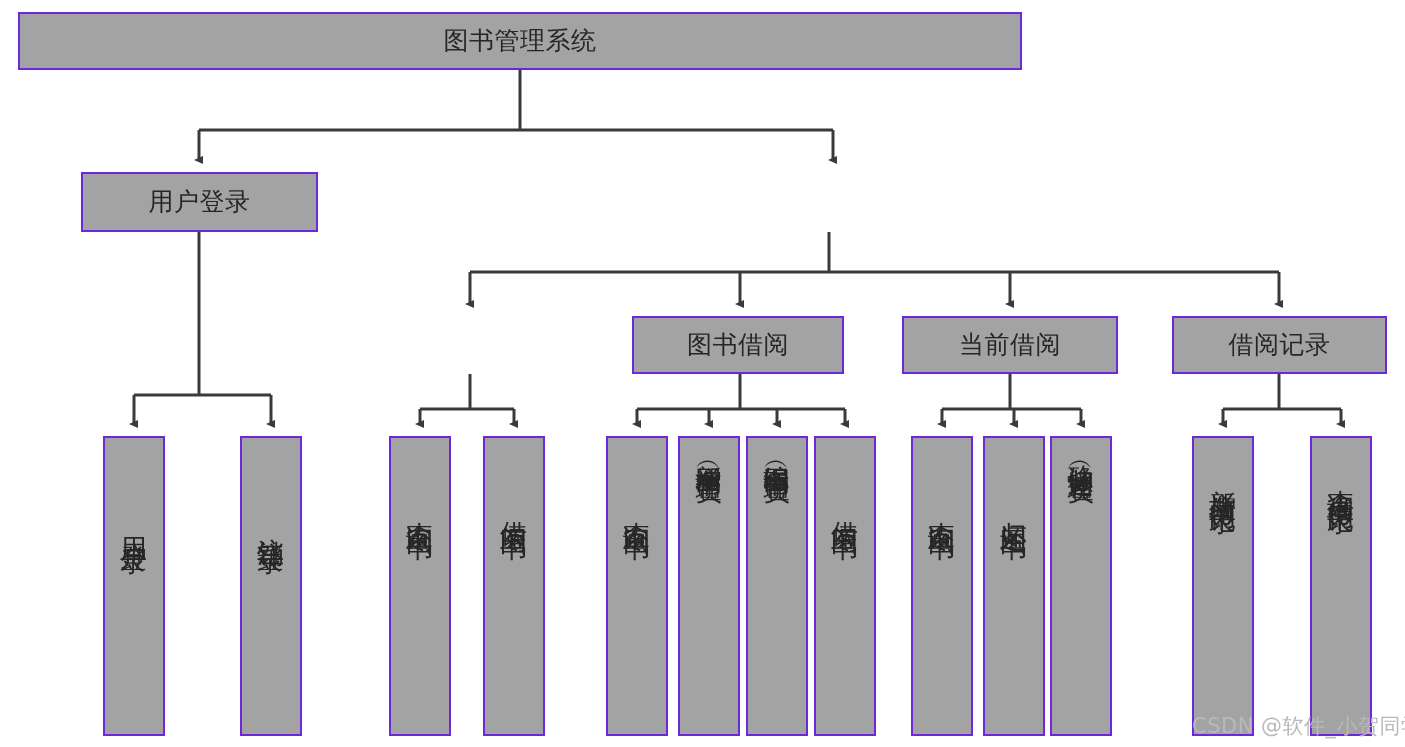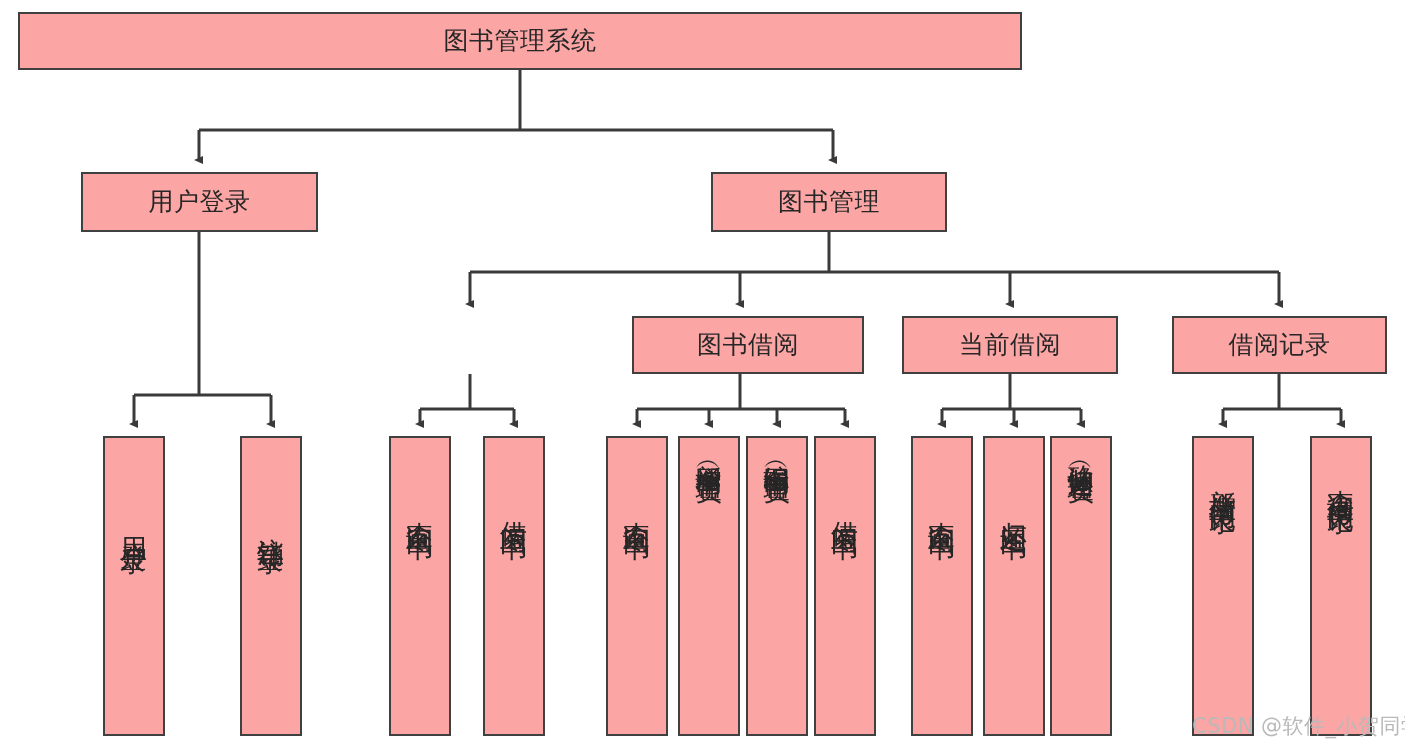--- a/index.html
+++ b/index.html
@@ -24,22 +24,22 @@
     position: absolute;
     left: 0;
     top: 0;
     width: 1405px;
     height: 747px;
     pointer-events: none;
   }
   .node {
     position: absolute;
     box-sizing: border-box;
-    background: #fca5a5;
-    border: 2px solid #404040;
+    background: #a3a3a3;
+    border: 2px solid #6d28d9;
     display: flex;
     align-items: center;
     justify-content: center;
     overflow: hidden;
   }
   .node .node-label {
     color: #262626;
     white-space: pre;
     line-height: 1.02;
     text-align: center;
@@ -131,25 +131,22 @@
     </g>
   </svg>
 
   <div class="node horiz root" style="left:18px; top:12px; width:1004px; height:58px;">
     <span class="node-label">图书管理系统</span>
   </div>
 
   <div class="node horiz" style="left:81px; top:172px; width:237px; height:60px;">
     <span class="node-label">用户登录</span>
   </div>
-  <div class="node horiz" style="left:711px; top:172px; width:236px; height:60px;">
-    <span class="node-label">图书管理</span>
-  </div>
-
-  <div class="node horiz" style="left:632px; top:316px; width:232px; height:58px;">
+
+  <div class="node horiz" style="left:632px; top:316px; width:212px; height:58px;">
     <span class="node-label">图书借阅</span>
   </div>
   <div class="node horiz" style="left:902px; top:316px; width:216px; height:58px;justify-content:center;">
     <span class="node-label">当前借阅</span>
   </div>
   <div class="node horiz" style="left:1172px; top:316px; width:215px; height:58px;">
     <span class="node-label">借阅记录</span>
   </div>
 
   <div class="node vert" style="left:103px; top:436px; width:62px; height:300px; padding-top:78px;">

